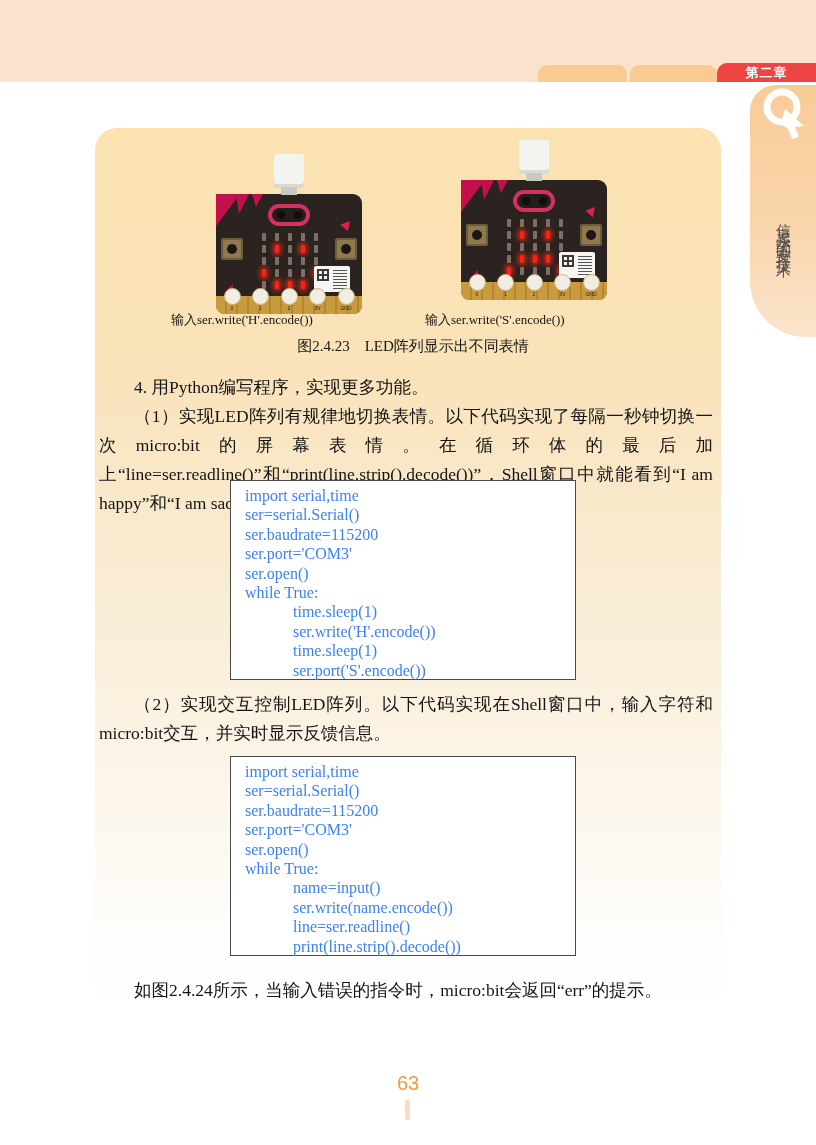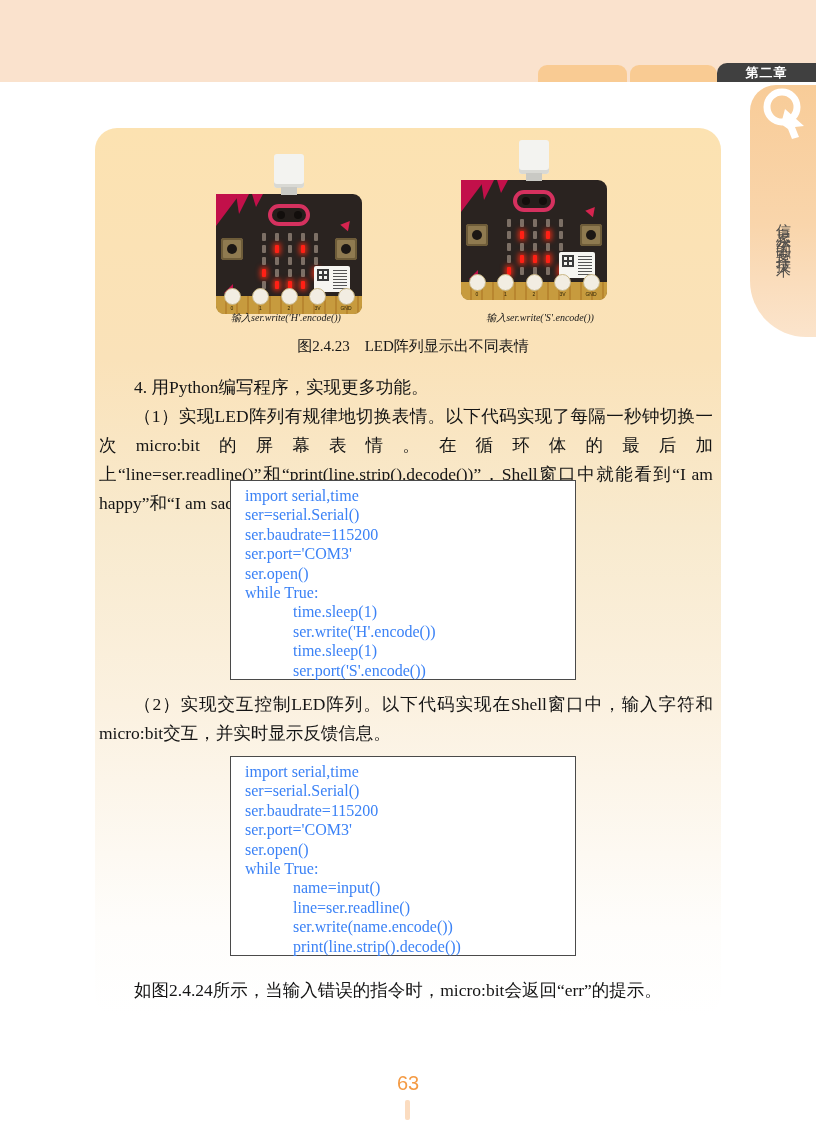--- a/index.html
+++ b/index.html
@@ -8,21 +8,21 @@
     background:#ffffff;
     font-family:"Liberation Serif","DejaVu Serif",serif;
   }
   
   .top-band{position:absolute;left:0;top:0;width:816px;height:82px;background:#fae2cd;}
   .tab-light{position:absolute;height:17px;background:#f9cb93;border-radius:9px 9px 0 0;}
   .tab-1{left:538px;top:65px;width:89px;}
   .tab-2{left:630px;top:65px;width:87px;}
   .tab-chapter{
     position:absolute;left:717px;top:63px;width:99px;height:19px;
-    background:#404040;border-radius:10px 0 0 0;
+    background:#ef4444;border-radius:10px 0 0 0;
     color:#ffffff;font-family:"Liberation Sans","DejaVu Sans",sans-serif;
     font-size:13px;font-weight:bold;text-align:center;line-height:19px;letter-spacing:1px;
   }
   
   .side-tab{
     position:absolute;left:750px;top:85px;width:66px;height:252px;
     background:linear-gradient(180deg,#f8cc98 0%,#f9d5ab 55%,#fbe4cc 100%);
     border-radius:26px 0 0 56px;
   }
   .click-icon{position:absolute;left:752px;top:84px;width:60px;height:56px;}
@@ -62,21 +62,21 @@
     background-size:12px 12px,12px 12px;background-position:3px 3px,3px 3px;background-repeat:no-repeat;}
   .sticker:after{content:"";position:absolute;right:3px;top:3px;width:14px;height:20px;
     background:repeating-linear-gradient(0deg,#555 0 1px,transparent 1px 3px);}
   .edge{position:absolute;left:0;right:0;bottom:0;height:18px;border-radius:0 0 8px 8px;
     background:repeating-linear-gradient(90deg,#c79b3e 0 9px,#b8862f 9px 11px);}
   .pins{position:absolute;left:0;right:0;bottom:0;height:26px;display:flex;justify-content:space-between;padding:0 6px;}
   .pin{display:flex;flex-direction:column;align-items:center;width:20px;}
   .pad{width:15px;height:15px;border-radius:50%;background:#f2ede2;border:1px solid #c9b684;}
   .pinlabel{font-size:5px;line-height:7px;color:#2e2408;font-family:"Liberation Sans",sans-serif;}
   
-  .photo-caption{position:absolute;top:183px;width:230px;text-align:center;font-size:10px;color:#161616;font-style:italic;}
+  .photo-caption{position:absolute;top:183px;width:230px;font-size:13px;color:#161616;}
   .pc-left{left:76px;} .pc-right{left:330px;}
   .figure-caption{position:absolute;left:5px;top:209px;width:626px;text-align:center;font-size:15px;color:#161616;}
   .bodytext{position:absolute;left:4px;width:614px;font-size:17.5px;line-height:29px;color:#141414;text-align:justify;}
   .bodytext p{margin:0;text-indent:2em;}
   .para1{top:245px;} .para2{top:562px;} .para3{top:848px;}
   
   .codebox{
     position:absolute;left:135px;width:346px;height:200px;background:#ffffff;
     border:1px solid #4a4a4a;box-sizing:border-box;padding:5px 6px 0 14px;
   }
@@ -379,22 +379,22 @@
   </div>
 
   <div class="codebox codebox2">
       <div class="codeline" style="margin-left: 0px;">import serial,time</div>
       <div class="codeline" style="margin-left: 0px;">ser=serial.Serial()</div>
       <div class="codeline" style="margin-left: 0px;">ser.baudrate=115200</div>
       <div class="codeline" style="margin-left: 0px;">ser.port='COM3'</div>
       <div class="codeline" style="margin-left: 0px;">ser.open()</div>
       <div class="codeline" style="margin-left: 0px;">while True:</div>
       <div class="codeline" style="margin-left: 48px;">name=input()</div>
+      <div class="codeline" style="margin-left: 48px;">ser.write(name.encode())</div>
       <div class="codeline" style="margin-left: 48px;">line=ser.readline()</div>
-      <div class="codeline" style="margin-left: 48px;">ser.write(name.encode())</div>
       <div class="codeline" style="margin-left: 48px;">print(line.strip().decode())</div>
     </div>
 
   <div class="bodytext para3">
     <p>如图2.4.24所示，当输入错误的指令时，micro:bit会返回“err”的提示。</p>
   </div>
 
 </div>
 
 <div class="page-number">63</div>

